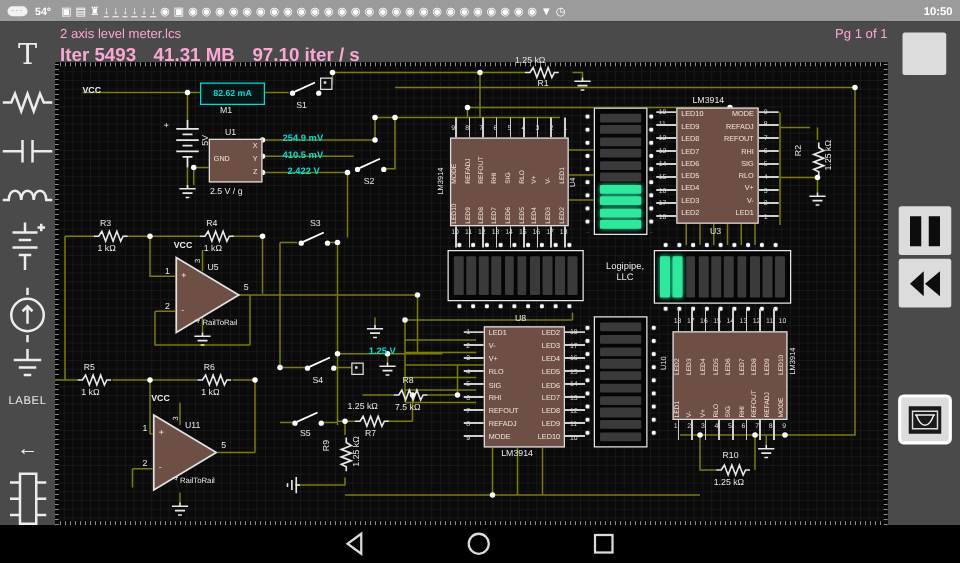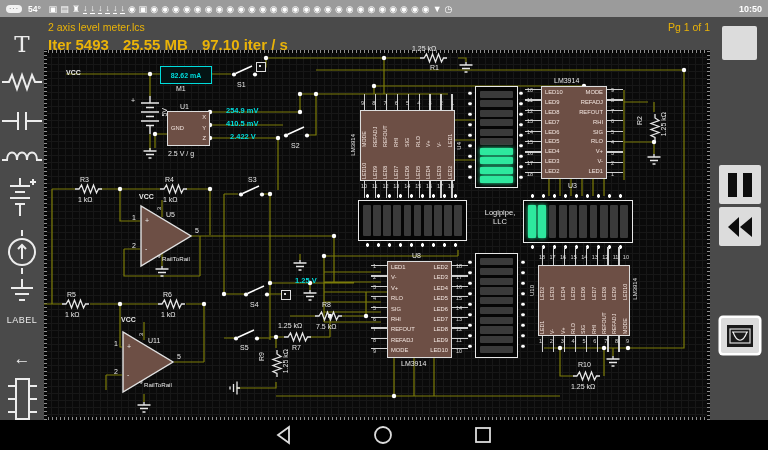--- a/index.html
+++ b/index.html
@@ -11,21 +11,21 @@
     display:flex;align-items:center;padding:0 6px;box-sizing:border-box;color:#fff;}
   .sb-badge{background:#f2f2f2;color:#777;border-radius:4px;font-size:7px;line-height:8px;
     padding:0 3px;letter-spacing:1px;margin-right:6px;}
   .sb-temp{font-size:8.5px;font-weight:bold;margin-right:8px;}
   .sb-icons{display:flex;align-items:center;gap:3px;flex:1;overflow:hidden;}
   .sb-icons span{font-size:9px;line-height:10px;color:#fff;}
   .si-download{border-bottom:1.5px solid #fff;height:10px;}
   .sb-time{font-size:9px;font-weight:bold;margin-left:6px;}
 
   
-  .toolbar{position:absolute;left:0;top:17px;width:768px;height:33px;background:#4a4a4a;color:#eab308;}
+  .toolbar{position:absolute;left:0;top:17px;width:768px;height:33px;background:#4a4a4a;color:#f9a8d4;}
   .tb-title{position:absolute;left:48px;top:4px;font-size:10.5px;}
   .tb-stats{position:absolute;left:48px;top:19px;font-size:15px;display:flex;gap:14px;font-weight:bold;}
   .tb-page{position:absolute;right:58px;top:4px;font-size:10.5px;}
   .tb-rates{position:absolute;right:58px;top:19px;font-size:10.5px;display:flex;gap:16px;}
   .watermark{position:absolute;left:238px;top:26px;font-size:8.5px;line-height:10px;
     color:rgba(220,220,220,0.22);z-index:30;pointer-events:none;}
 
   
   .palette{position:absolute;left:0;top:17px;width:44px;height:403px;background:#4a4a4a;color:#ececec;}
   .pal-item{position:absolute;left:0;width:44px;display:flex;justify-content:center;align-items:center;}
@@ -161,21 +161,21 @@
         <span class="si-wifi">▼</span>
         <span class="si-clock">◷</span>
       </div>
     <span class="sb-time">10:50</span>
   </div>
 
   <div class="toolbar">
     <div class="tb-title">2 axis level meter.lcs</div>
     <div class="tb-stats">
       <span>Iter 5493</span>
-      <span>25.55 MB</span>
+      <span>41.31 MB</span>
       <span>97.10 iter / s</span>
     </div>
     <div class="tb-page">Pg 1 of 1</div>
   </div>
 
   <div class="palette">
     <div class="pal-item" style="top:12px;height:30px">
       <span class="pal-T">T</span>
       </div>
     <div class="pal-item" style="top:53px;height:24px">

